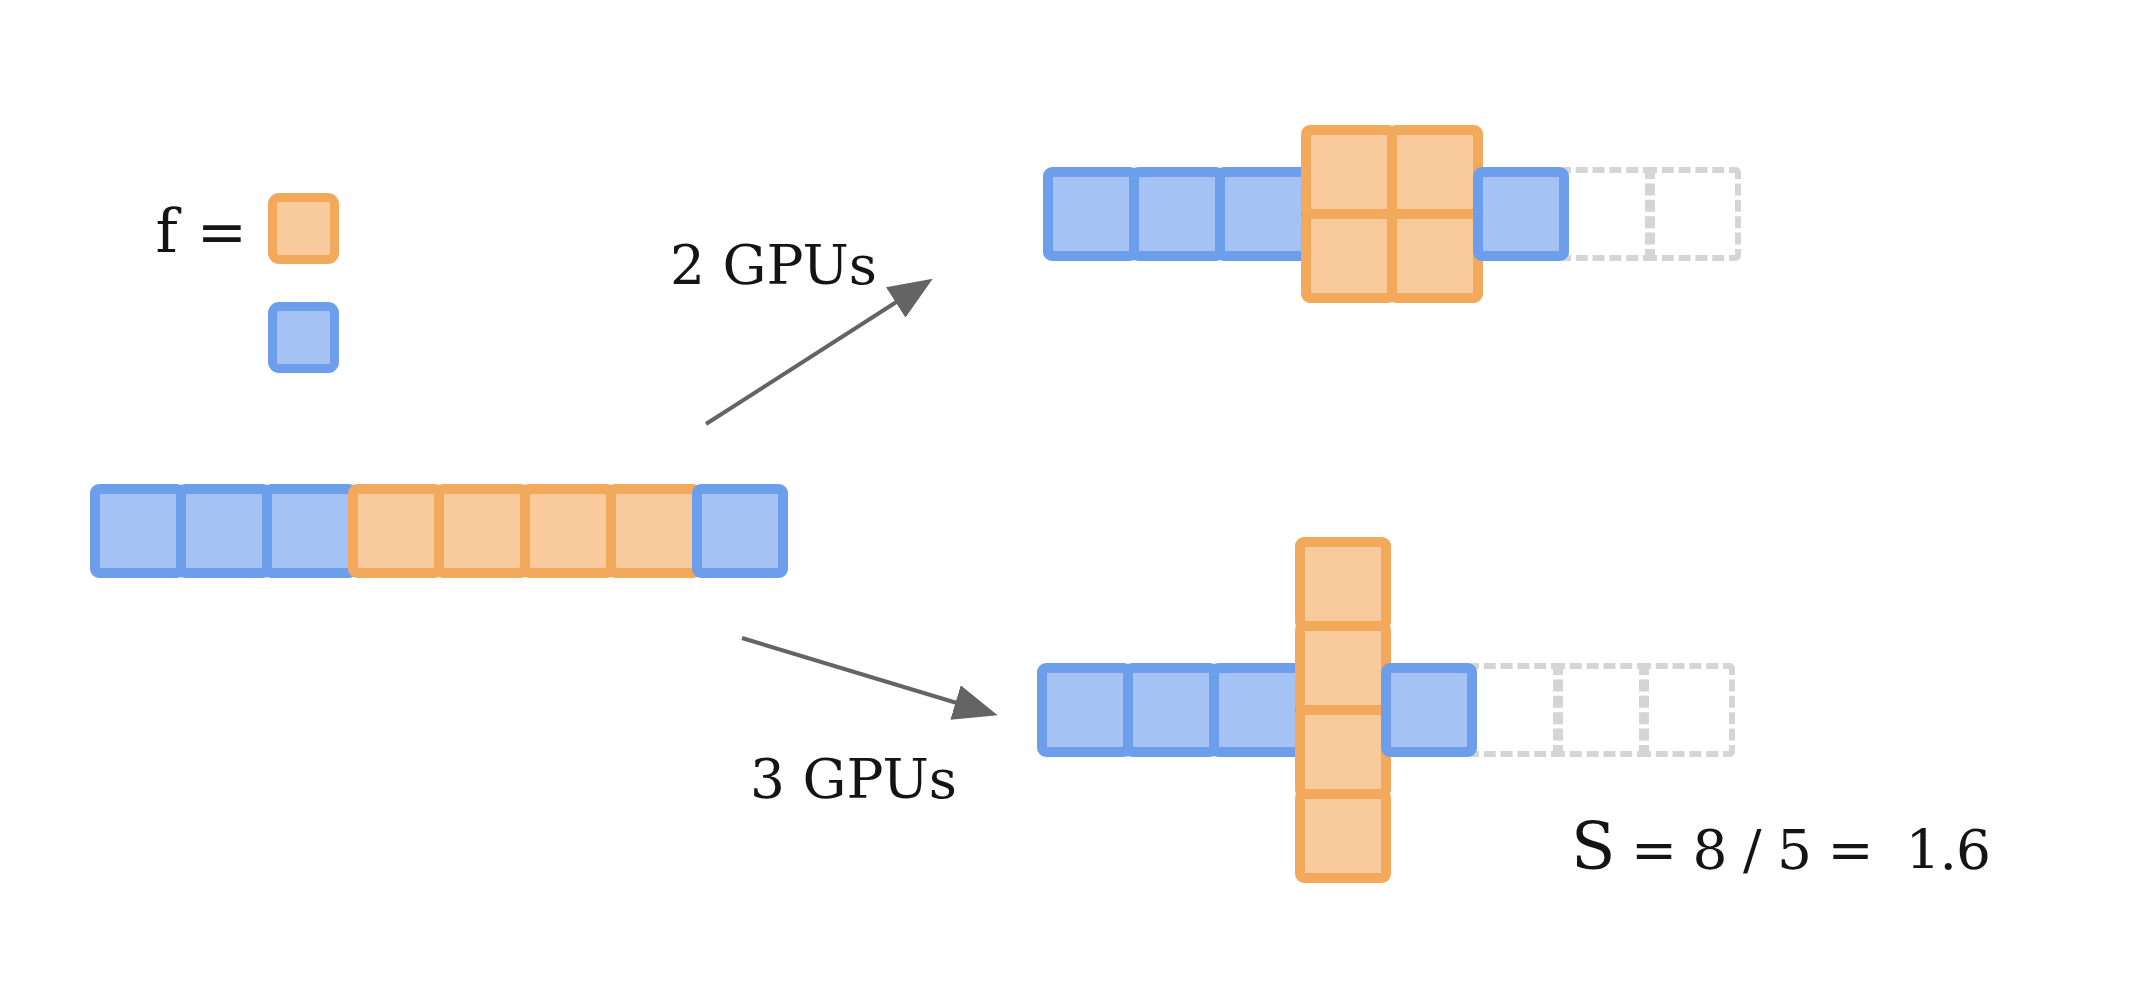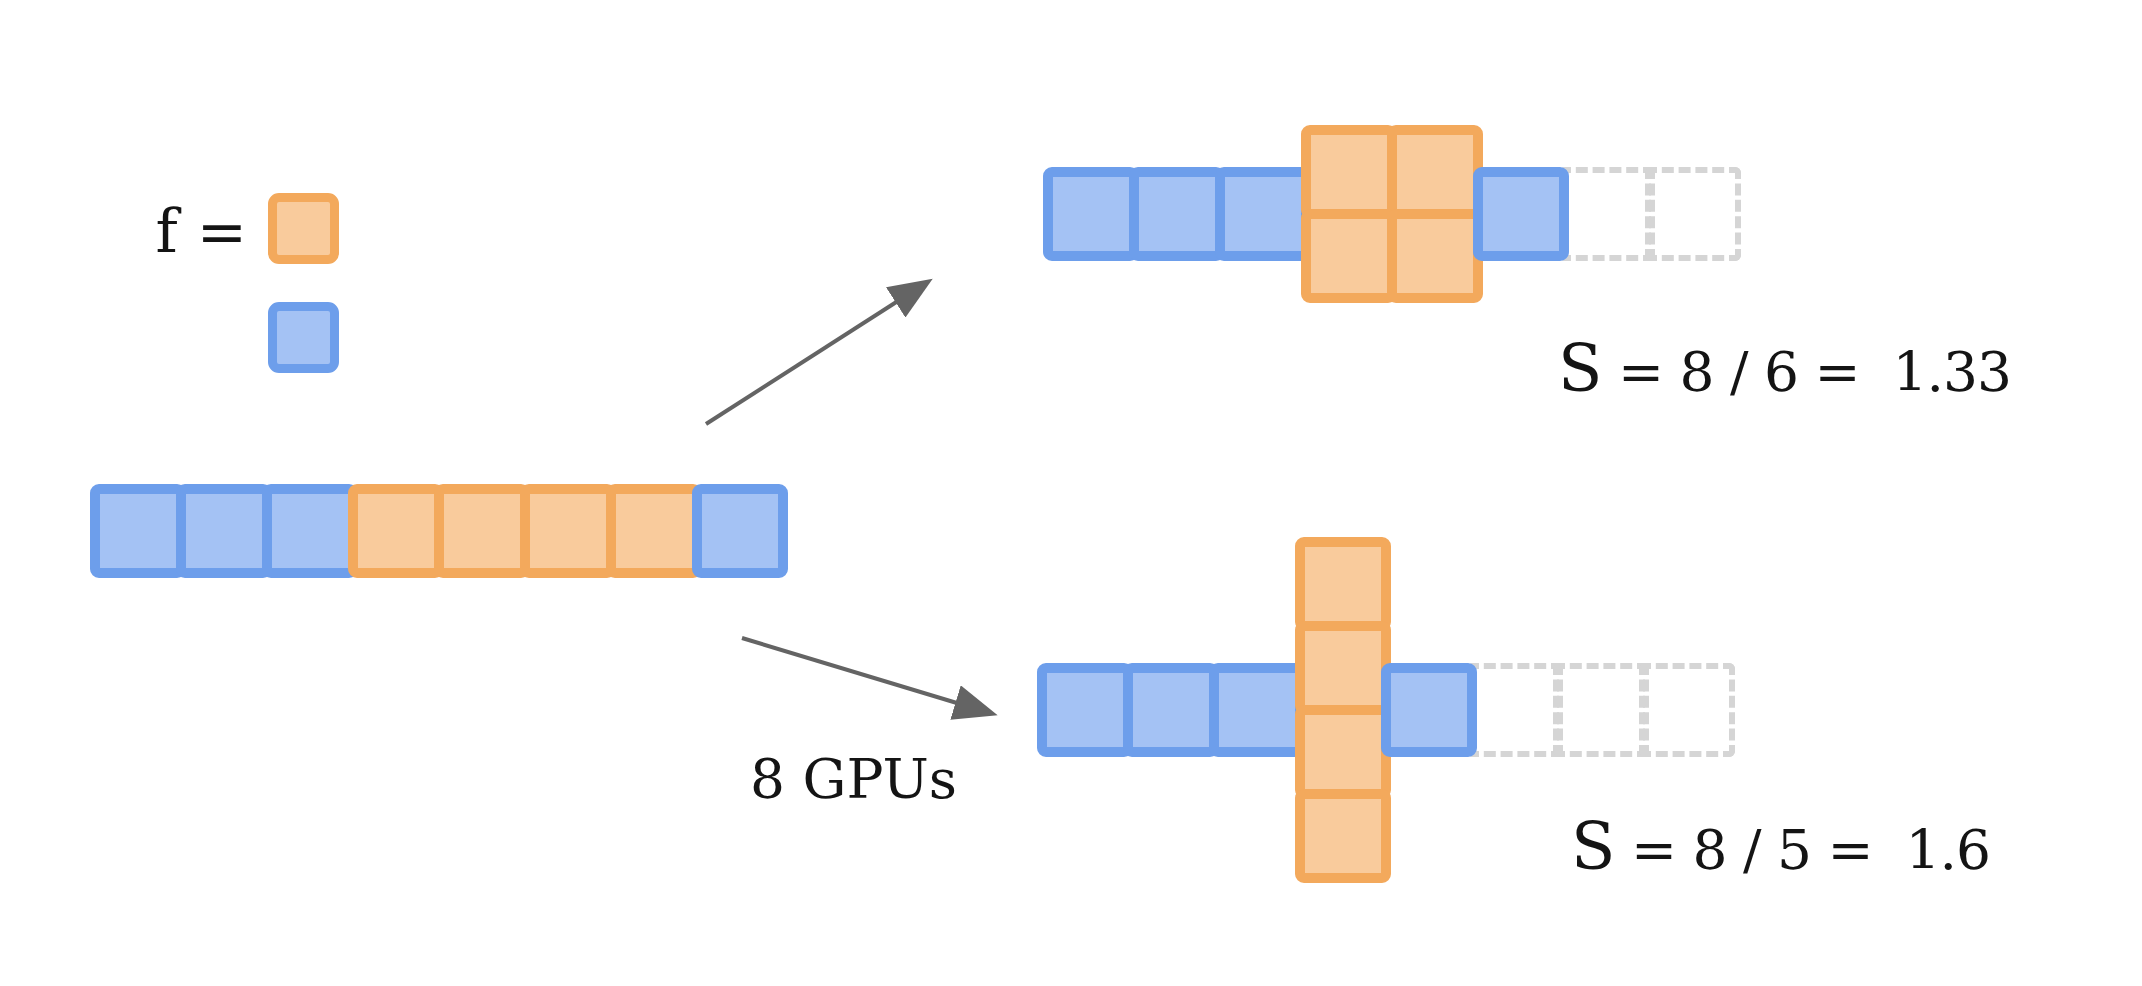--- a/index.html
+++ b/index.html
@@ -66,35 +66,35 @@
       <div class="cell blue" style="left: 0px; top: 0px;"></div>
       <div class="cell blue" style="left: 86px; top: 0px;"></div>
       <div class="cell blue" style="left: 172px; top: 0px;"></div>
       <div class="cell orange" style="left: 258px; top: 0px;"></div>
       <div class="cell orange" style="left: 344px; top: 0px;"></div>
       <div class="cell orange" style="left: 430px; top: 0px;"></div>
       <div class="cell orange" style="left: 516px; top: 0px;"></div>
       <div class="cell blue" style="left: 602px; top: 0px;"></div>
     </div>
 
+  <div class="branch-label" style="left:670px;top:238px;">2 GPUs</div>
   <div class="cellrow" style="left:1043px;top:167px;">
       <div class="cell blue" style="left: 0px; top: 0px;"></div>
       <div class="cell blue" style="left: 86px; top: 0px;"></div>
       <div class="cell blue" style="left: 172px; top: 0px;"></div>
       <div class="cell orange" style="left: 258px; top: -42px;"></div>
       <div class="cell orange" style="left: 344px; top: -42px;"></div>
       <div class="cell orange" style="left: 258px; top: 42px;"></div>
       <div class="cell orange" style="left: 344px; top: 42px;"></div>
       <div class="cell blue" style="left: 430px; top: 0px;"></div>
       <div class="cell saved" style="left: 516px; top: 0px;"></div>
       <div class="cell saved" style="left: 602px; top: 0px;"></div>
     </div>
-  <div class="speedup" style="left:1558px;top:330px;">S = 8 / 6 =  1.33</div>
 
-  <div class="branch-label" style="left:750px;top:752px;">8 GPUs</div>
+  <div class="branch-label" style="left:750px;top:752px;">3 GPUs</div>
   <div class="cellrow" style="left:1037px;top:663px;">
       <div class="cell blue" style="left: 0px; top: 0px;"></div>
       <div class="cell blue" style="left: 86px; top: 0px;"></div>
       <div class="cell blue" style="left: 172px; top: 0px;"></div>
       <div class="cell orange" style="left: 258px; top: -126px;"></div>
       <div class="cell orange" style="left: 258px; top: -42px;"></div>
       <div class="cell orange" style="left: 258px; top: 42px;"></div>
       <div class="cell orange" style="left: 258px; top: 126px;"></div>
       <div class="cell blue" style="left: 344px; top: 0px;"></div>
       <div class="cell saved" style="left: 430px; top: 0px;"></div>

